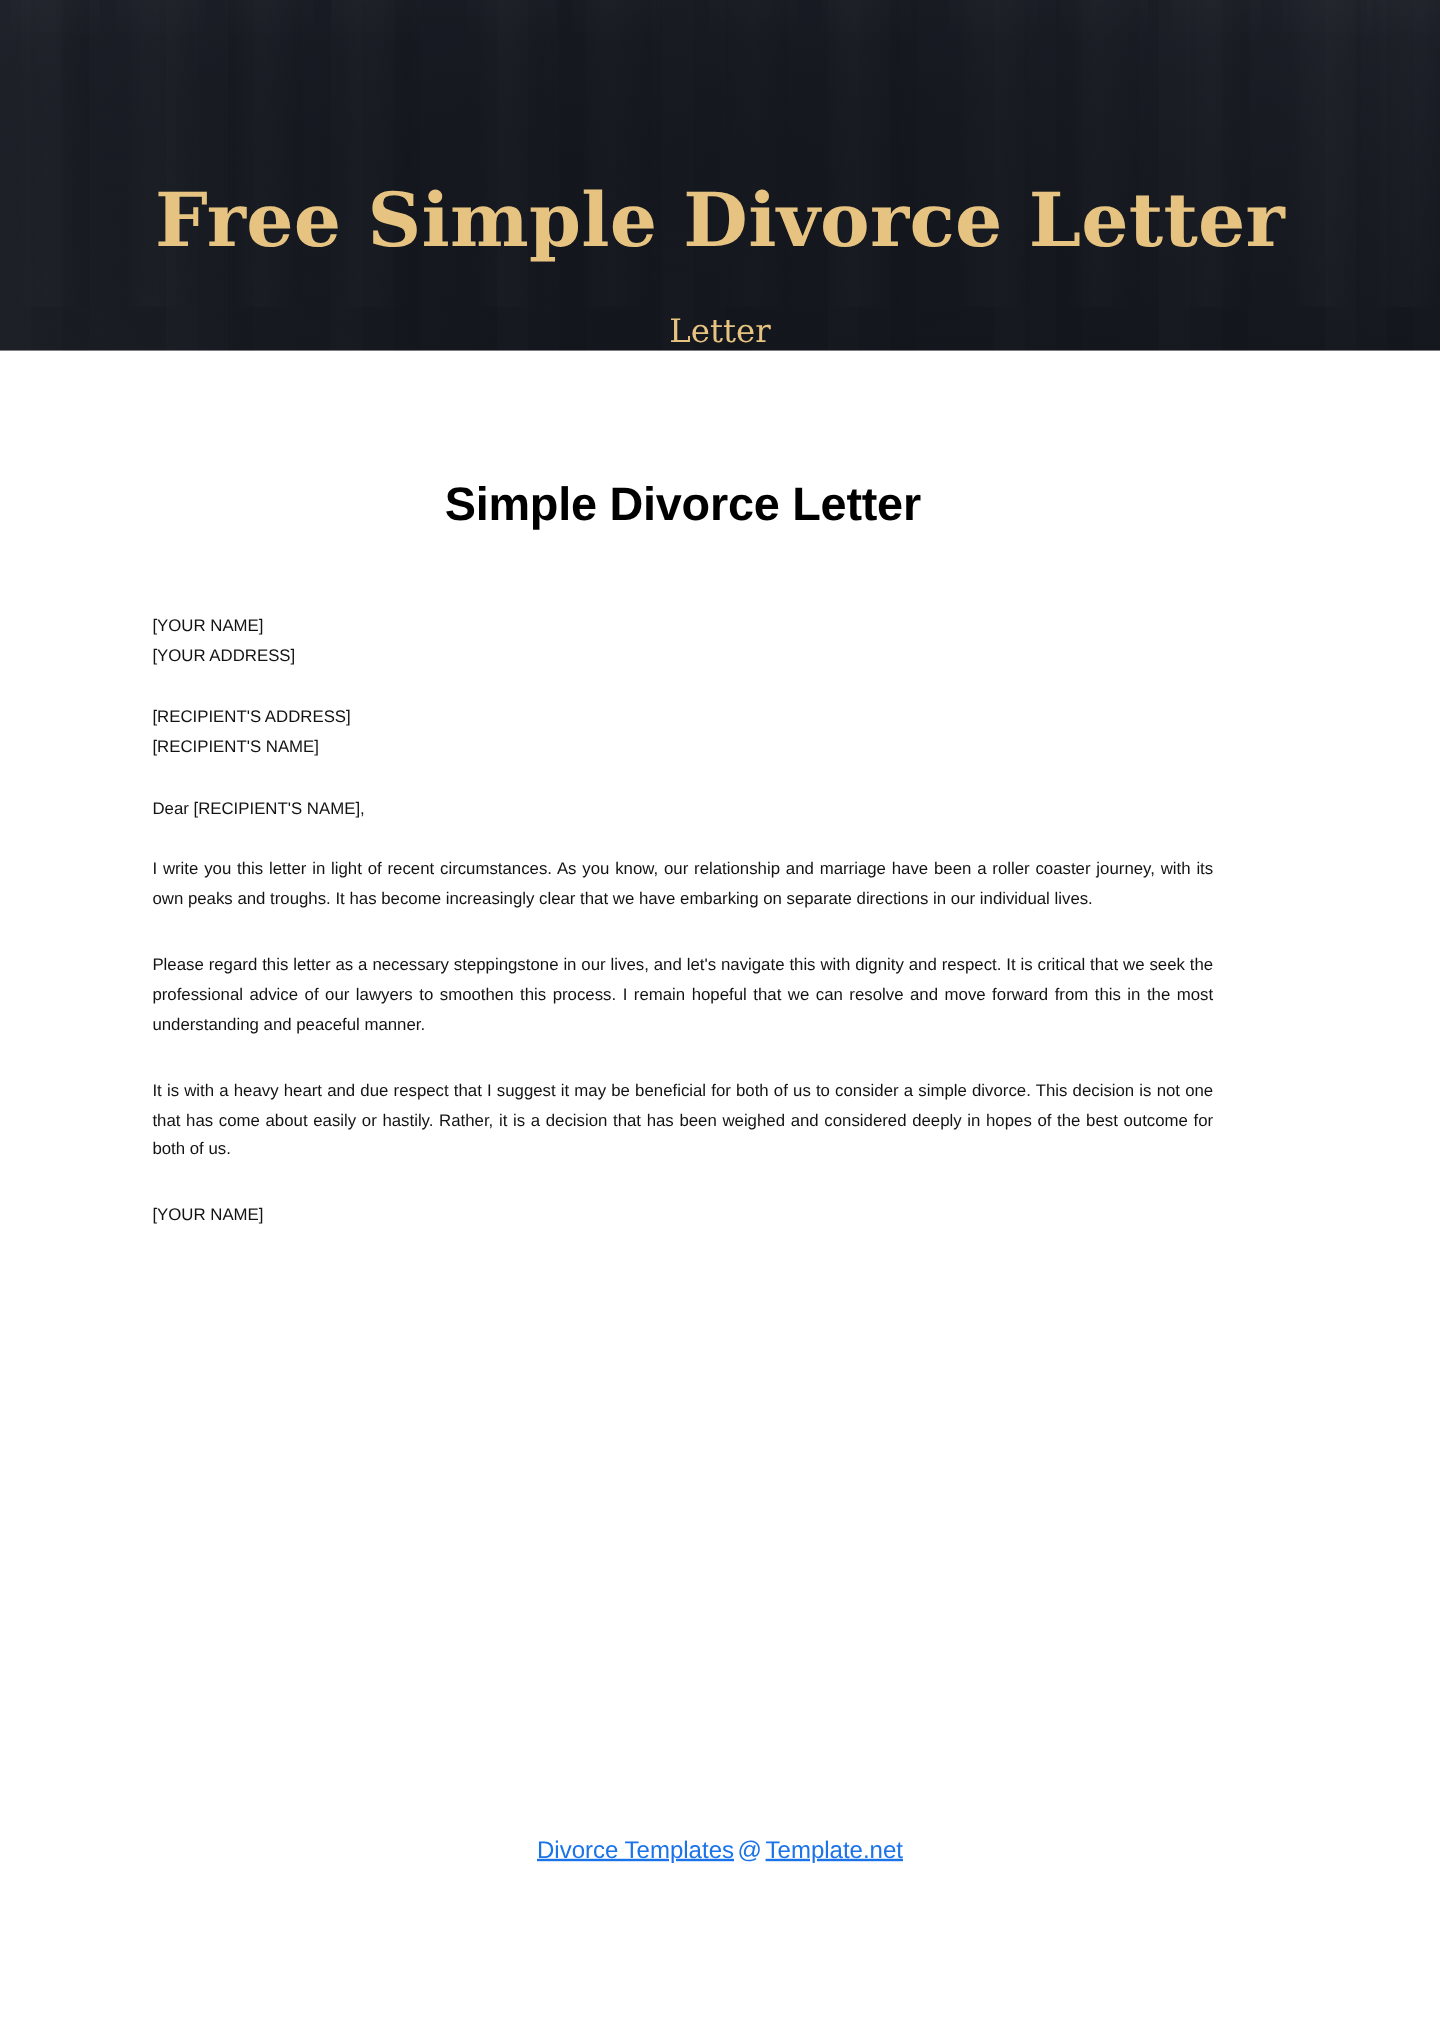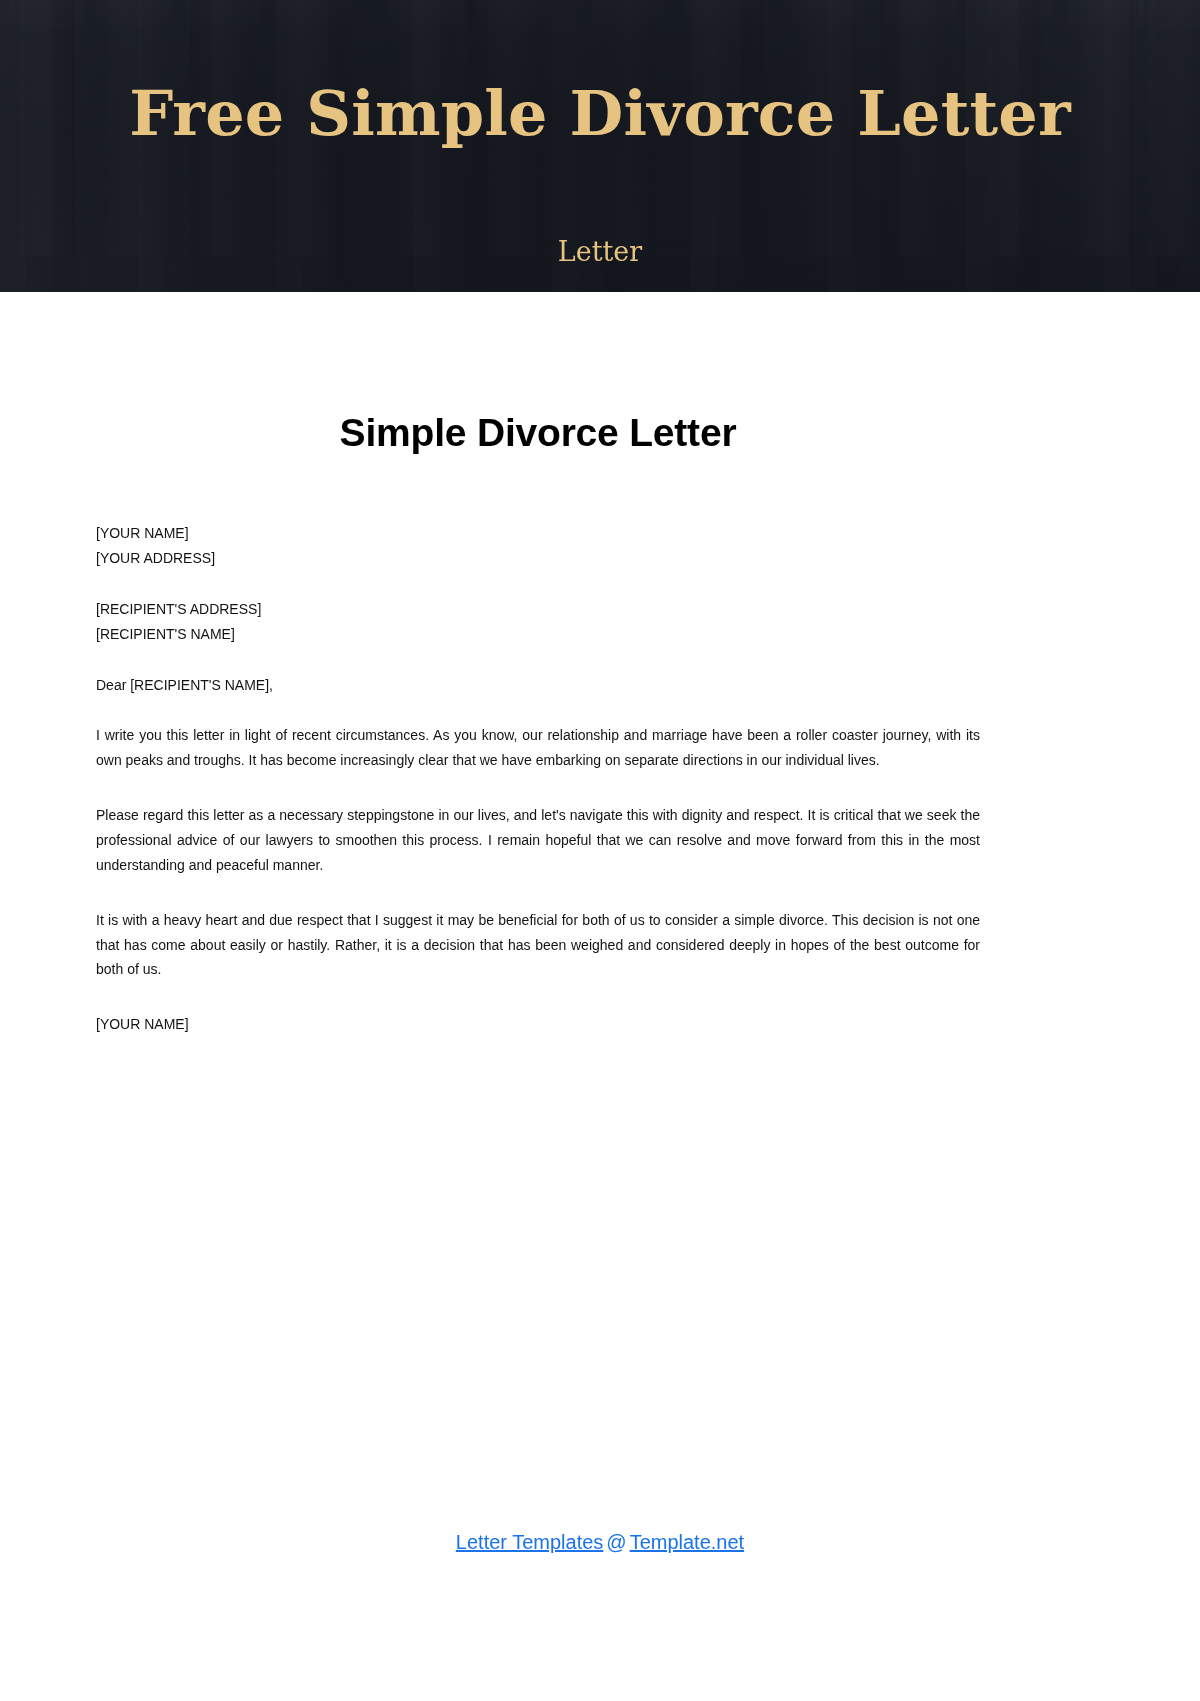--- a/index.html
+++ b/index.html
@@ -74,23 +74,22 @@
     inset: 0;
     background:
       radial-gradient(ellipse 900px 340px at 50% 46%, rgba(17,20,26,0.82) 0%, rgba(17,20,26,0.70) 45%, rgba(17,20,26,0.55) 100%);
   }
   .banner-text {
     position: absolute;
     inset: 0;
     display: flex;
     flex-direction: column;
     align-items: center;
-    justify-content: center;
+    justify-content: flex-end;
     padding-top: 56px;
-    gap: 44px;
   }
   .banner-title {
     font-family: "DejaVu Serif", "Liberation Serif", serif;
     font-weight: bold;
     font-size: 62px;
     line-height: 1.05;
     letter-spacing: 0.2px;
     color: #e6c381;
     text-align: center;
     margin: 0;
@@ -101,21 +100,22 @@
     font-size: 27px;
     color: #e6c381;
     margin-top: 45px;
     text-align: center;
   }
 
   
   .doc {
     position: relative;
     width: 1076px;
-    padding: 16px 96px;
+    padding: 4px 96px;
+    margin-left: 31px;
   }
   .doc-title {
     text-align: center;
     font-family: "Liberation Sans", sans-serif;
     font-weight: bold;
     font-size: 39px;
     letter-spacing: -0.2px;
     color: #000000;
     margin: 0;
     padding-top: 103px;
@@ -209,14 +209,14 @@
     <p class="para">I write you this letter in light of recent circumstances. As you know, our relationship and marriage have been a roller coaster journey, with its own peaks and troughs. It has become increasingly clear that we have embarking on separate directions in our individual lives.</p>
     <p class="para">Please regard this letter as a necessary steppingstone in our lives, and let's navigate this with dignity and respect. It is critical that we seek the professional advice of our lawyers to smoothen this process. I remain hopeful that we can resolve and move forward from this in the most understanding and peaceful manner.</p>
     <p class="para">It is with a heavy heart and due respect that I suggest it may be beneficial for both of us to consider a simple divorce. This decision is not one that has come about easily or hastily. Rather, it is a decision that has been weighed and considered deeply in hopes of the best outcome for both of us.</p>
 
     <div class="sig-name">[YOUR NAME]</div>
 
   </div>
 </div>
 
 <div class="footer">
-  <a href="#">Letter Templates</a><span class="at">@</span><a href="#">Template.net</a>
+  <a href="#">Divorce Templates</a><span class="at">@</span><a href="#">Template.net</a>
 </div>
 
 </body></html>

